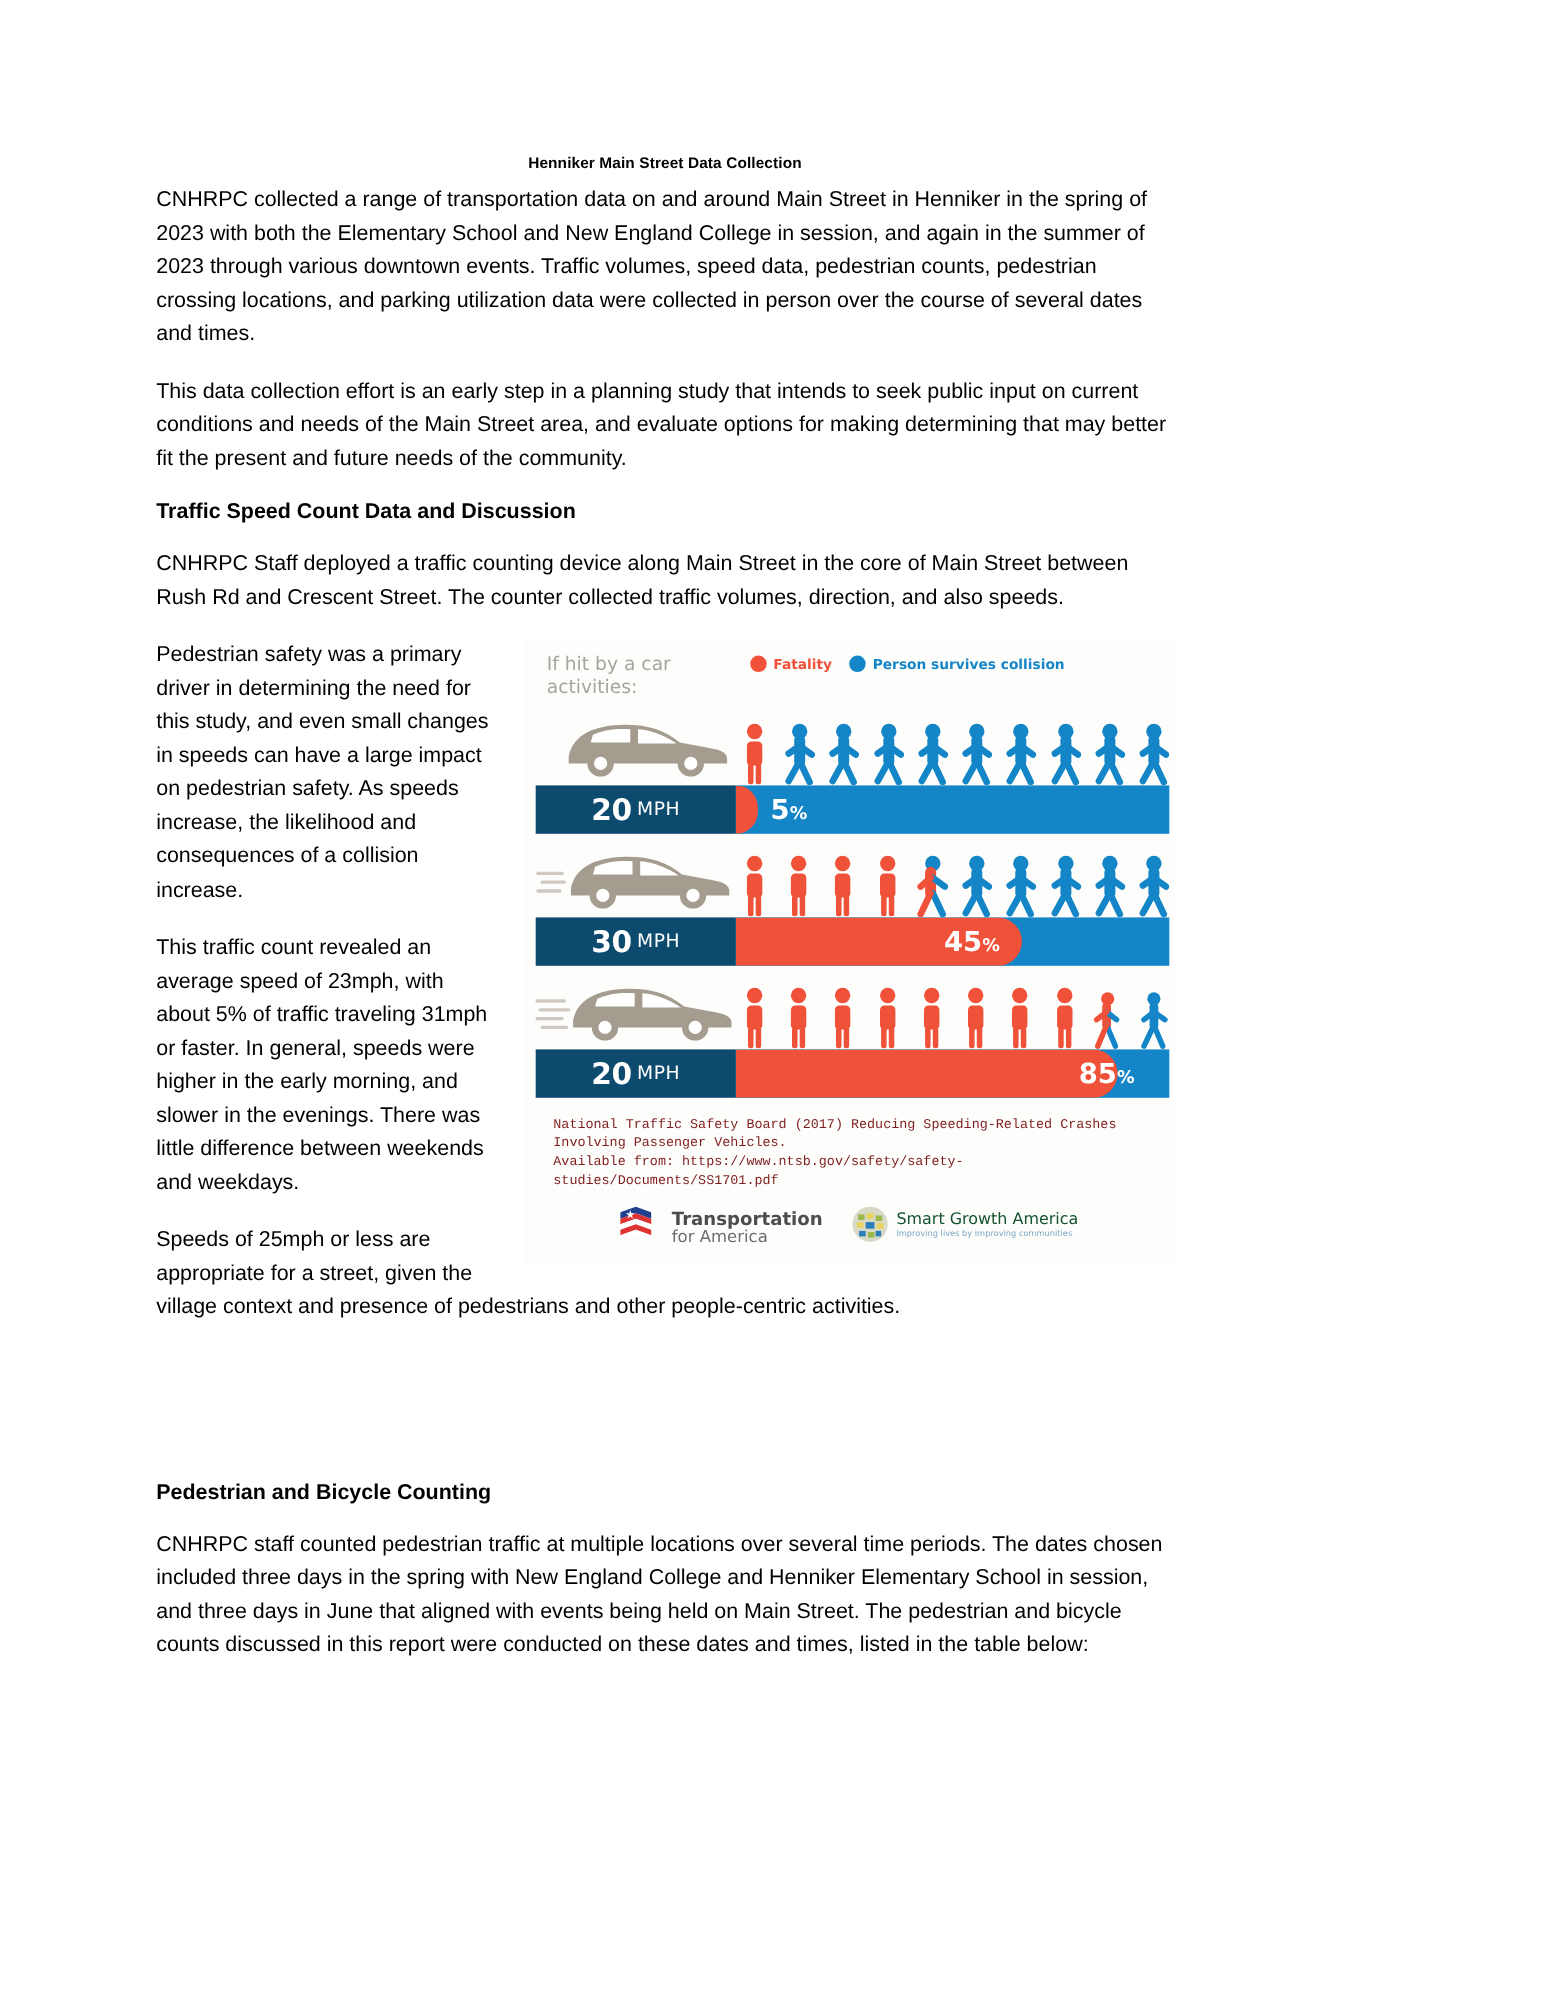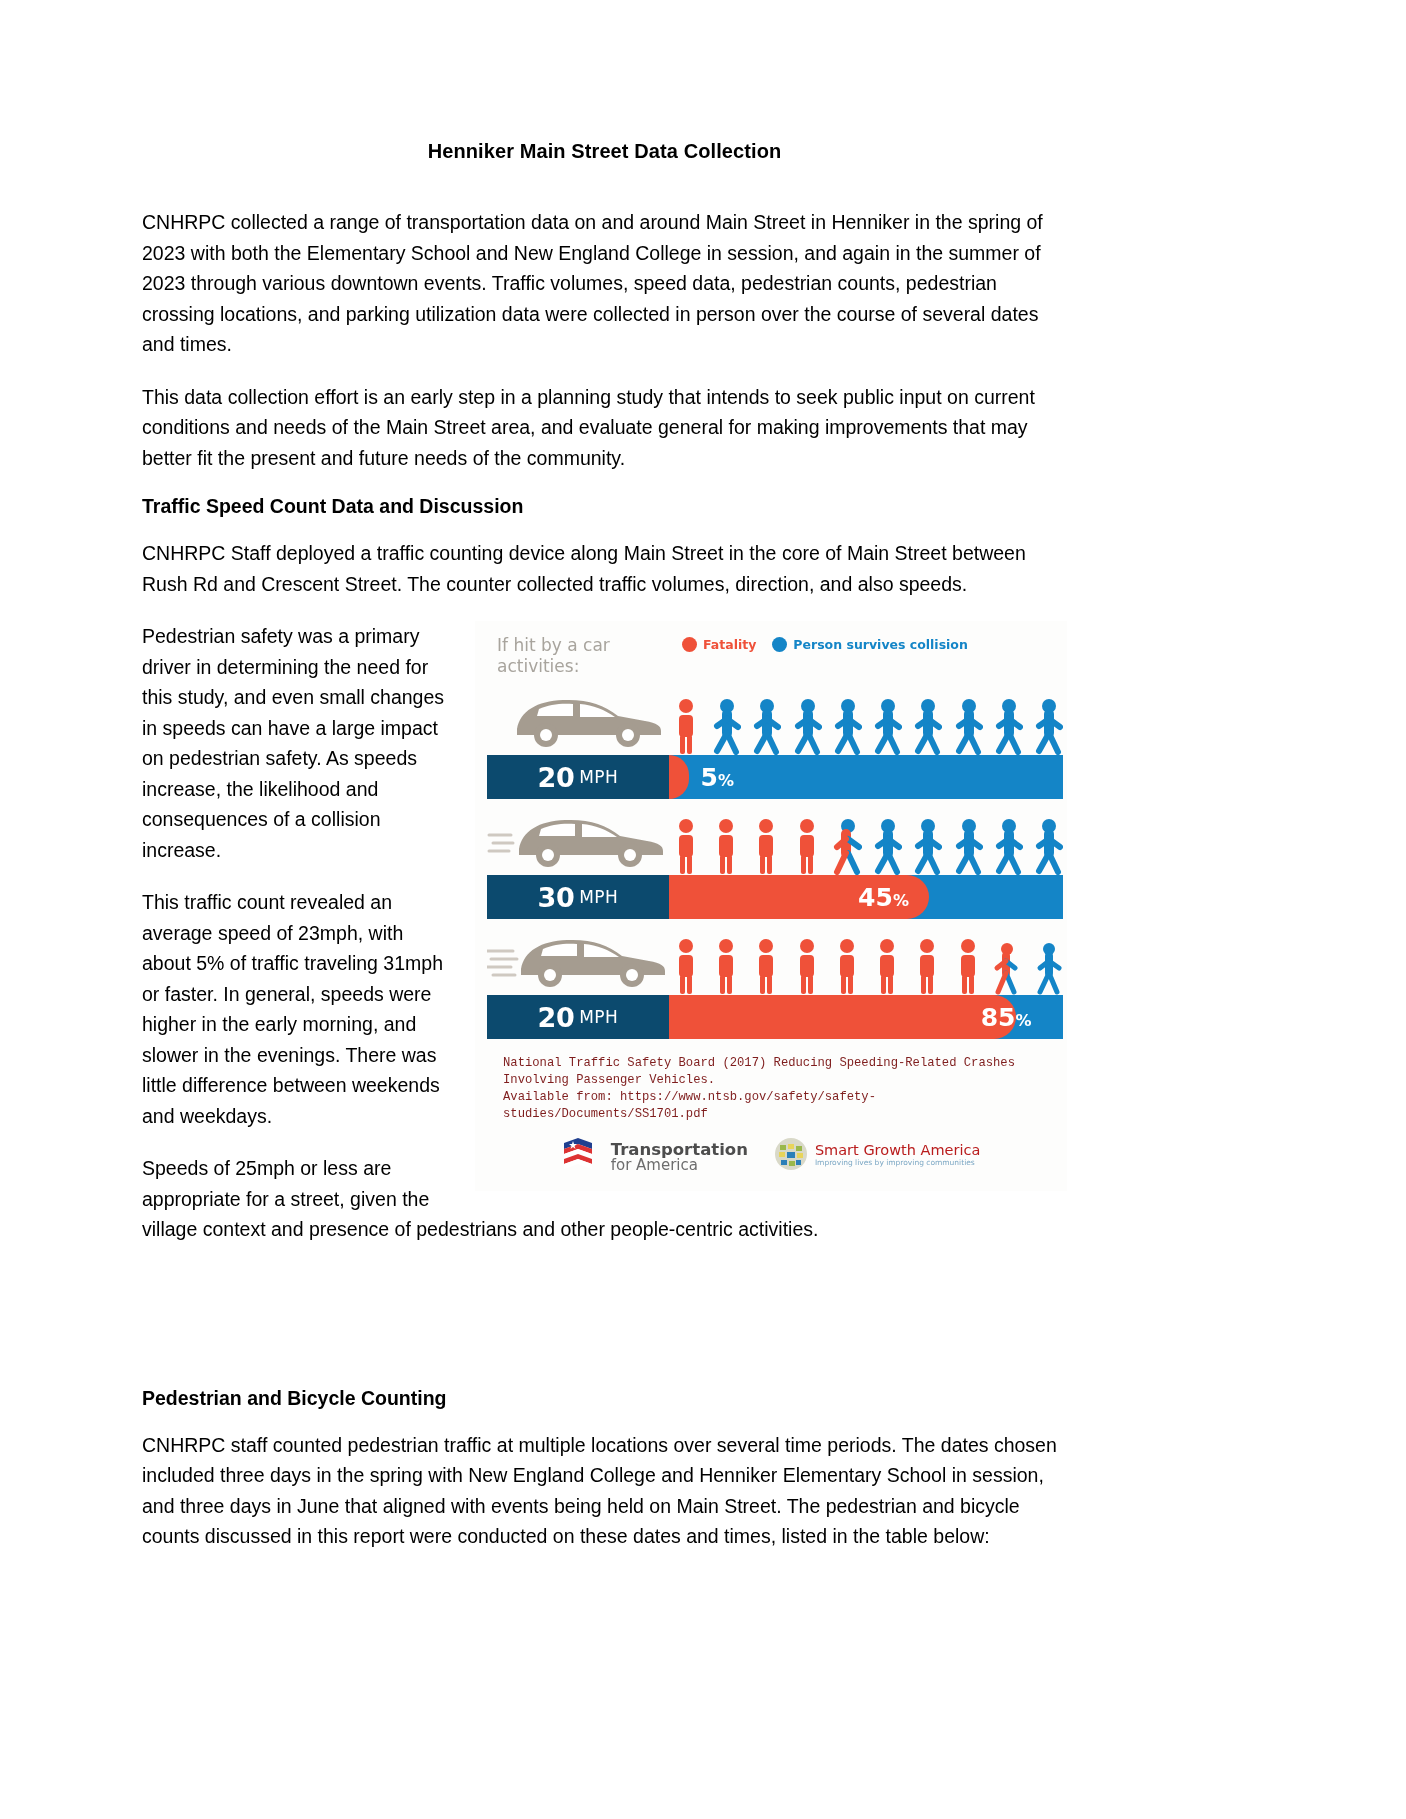--- a/index.html
+++ b/index.html
@@ -20,24 +20,24 @@
     box-sizing: border-box;
   }
   .content {
     position: absolute;
     left: 142px;
     top: 140px;
     width: 925px;
   }
   .doc-title {
     text-align: center;
-    font-size: 20px;
+    font-size: 14px;
     font-weight: bold;
     color: #000;
-    margin: 0 0 44px 0;
+    margin: 0 0 10px 0;
     letter-spacing: 0.1px;
   }
   p.body-text {
     font-size: 19.5px;
     line-height: 30.5px;
     margin: 0 0 22px 0;
     color: #000;
     text-align: left;
   }
   h2.section-heading {
@@ -214,40 +214,40 @@
   .logo-tfa-text .l1 {
     font-size: 16.5px; font-weight: bold; color: #4d4d4d;
     font-family: "DejaVu Sans", sans-serif; display:block;
   }
   .logo-tfa-text .l2 {
     font-size: 15px; color: #6d6d6d;
     font-family: "DejaVu Sans", sans-serif; display:block;
   }
   .logo-sga { display: flex; align-items: center; gap: 7px; }
   .logo-sga-text .l1 {
-    font-size: 14.5px; color: #b91c1c; display:block;
+    font-size: 14.5px; color: #14532d; display:block;
     font-family: "DejaVu Sans", sans-serif;
   }
   .logo-sga-text .l2 {
     font-size: 7.5px; color: #7ba7c4; display:block;
     font-family: "DejaVu Sans", sans-serif;
   }
   .clearfix::after { content:""; display:block; clear:both; }
   .tail-section { margin-top: 120px; }
 </style>
 </head>
 <body>
 
 <div class="page">
   <div class="content">
 
     <div class="doc-title">Henniker Main Street Data Collection</div>
 
     <p class="body-text">CNHRPC collected a range of transportation data on and around Main Street in Henniker in the spring of 2023 with both the Elementary School and New England College in session, and again in the summer of 2023 through various downtown events. Traffic volumes, speed data, pedestrian counts, pedestrian crossing locations, and parking utilization data were collected in person over the course of several dates and times.</p>
-    <p class="body-text">This data collection effort is an early step in a planning study that intends to seek public input on current conditions and needs of the Main Street area, and evaluate general for making improvements that may better fit the present and future needs of the community.</p>
+    <p class="body-text">This data collection effort is an early step in a planning study that intends to seek public input on current conditions and needs of the Main Street area, and evaluate options for making determining that may better fit the present and future needs of the community.</p>
 
     <h2 class="section-heading">Traffic Speed Count Data and Discussion</h2>
 
     <p class="body-text">CNHRPC Staff deployed a traffic counting device along Main Street in the core of Main Street between Rush Rd and Crescent Street.  The counter collected traffic volumes, direction, and also speeds.</p>
 
     <div class="wrap-region clearfix">
 
       <div class="figure">
         <div class="infographic">
 

